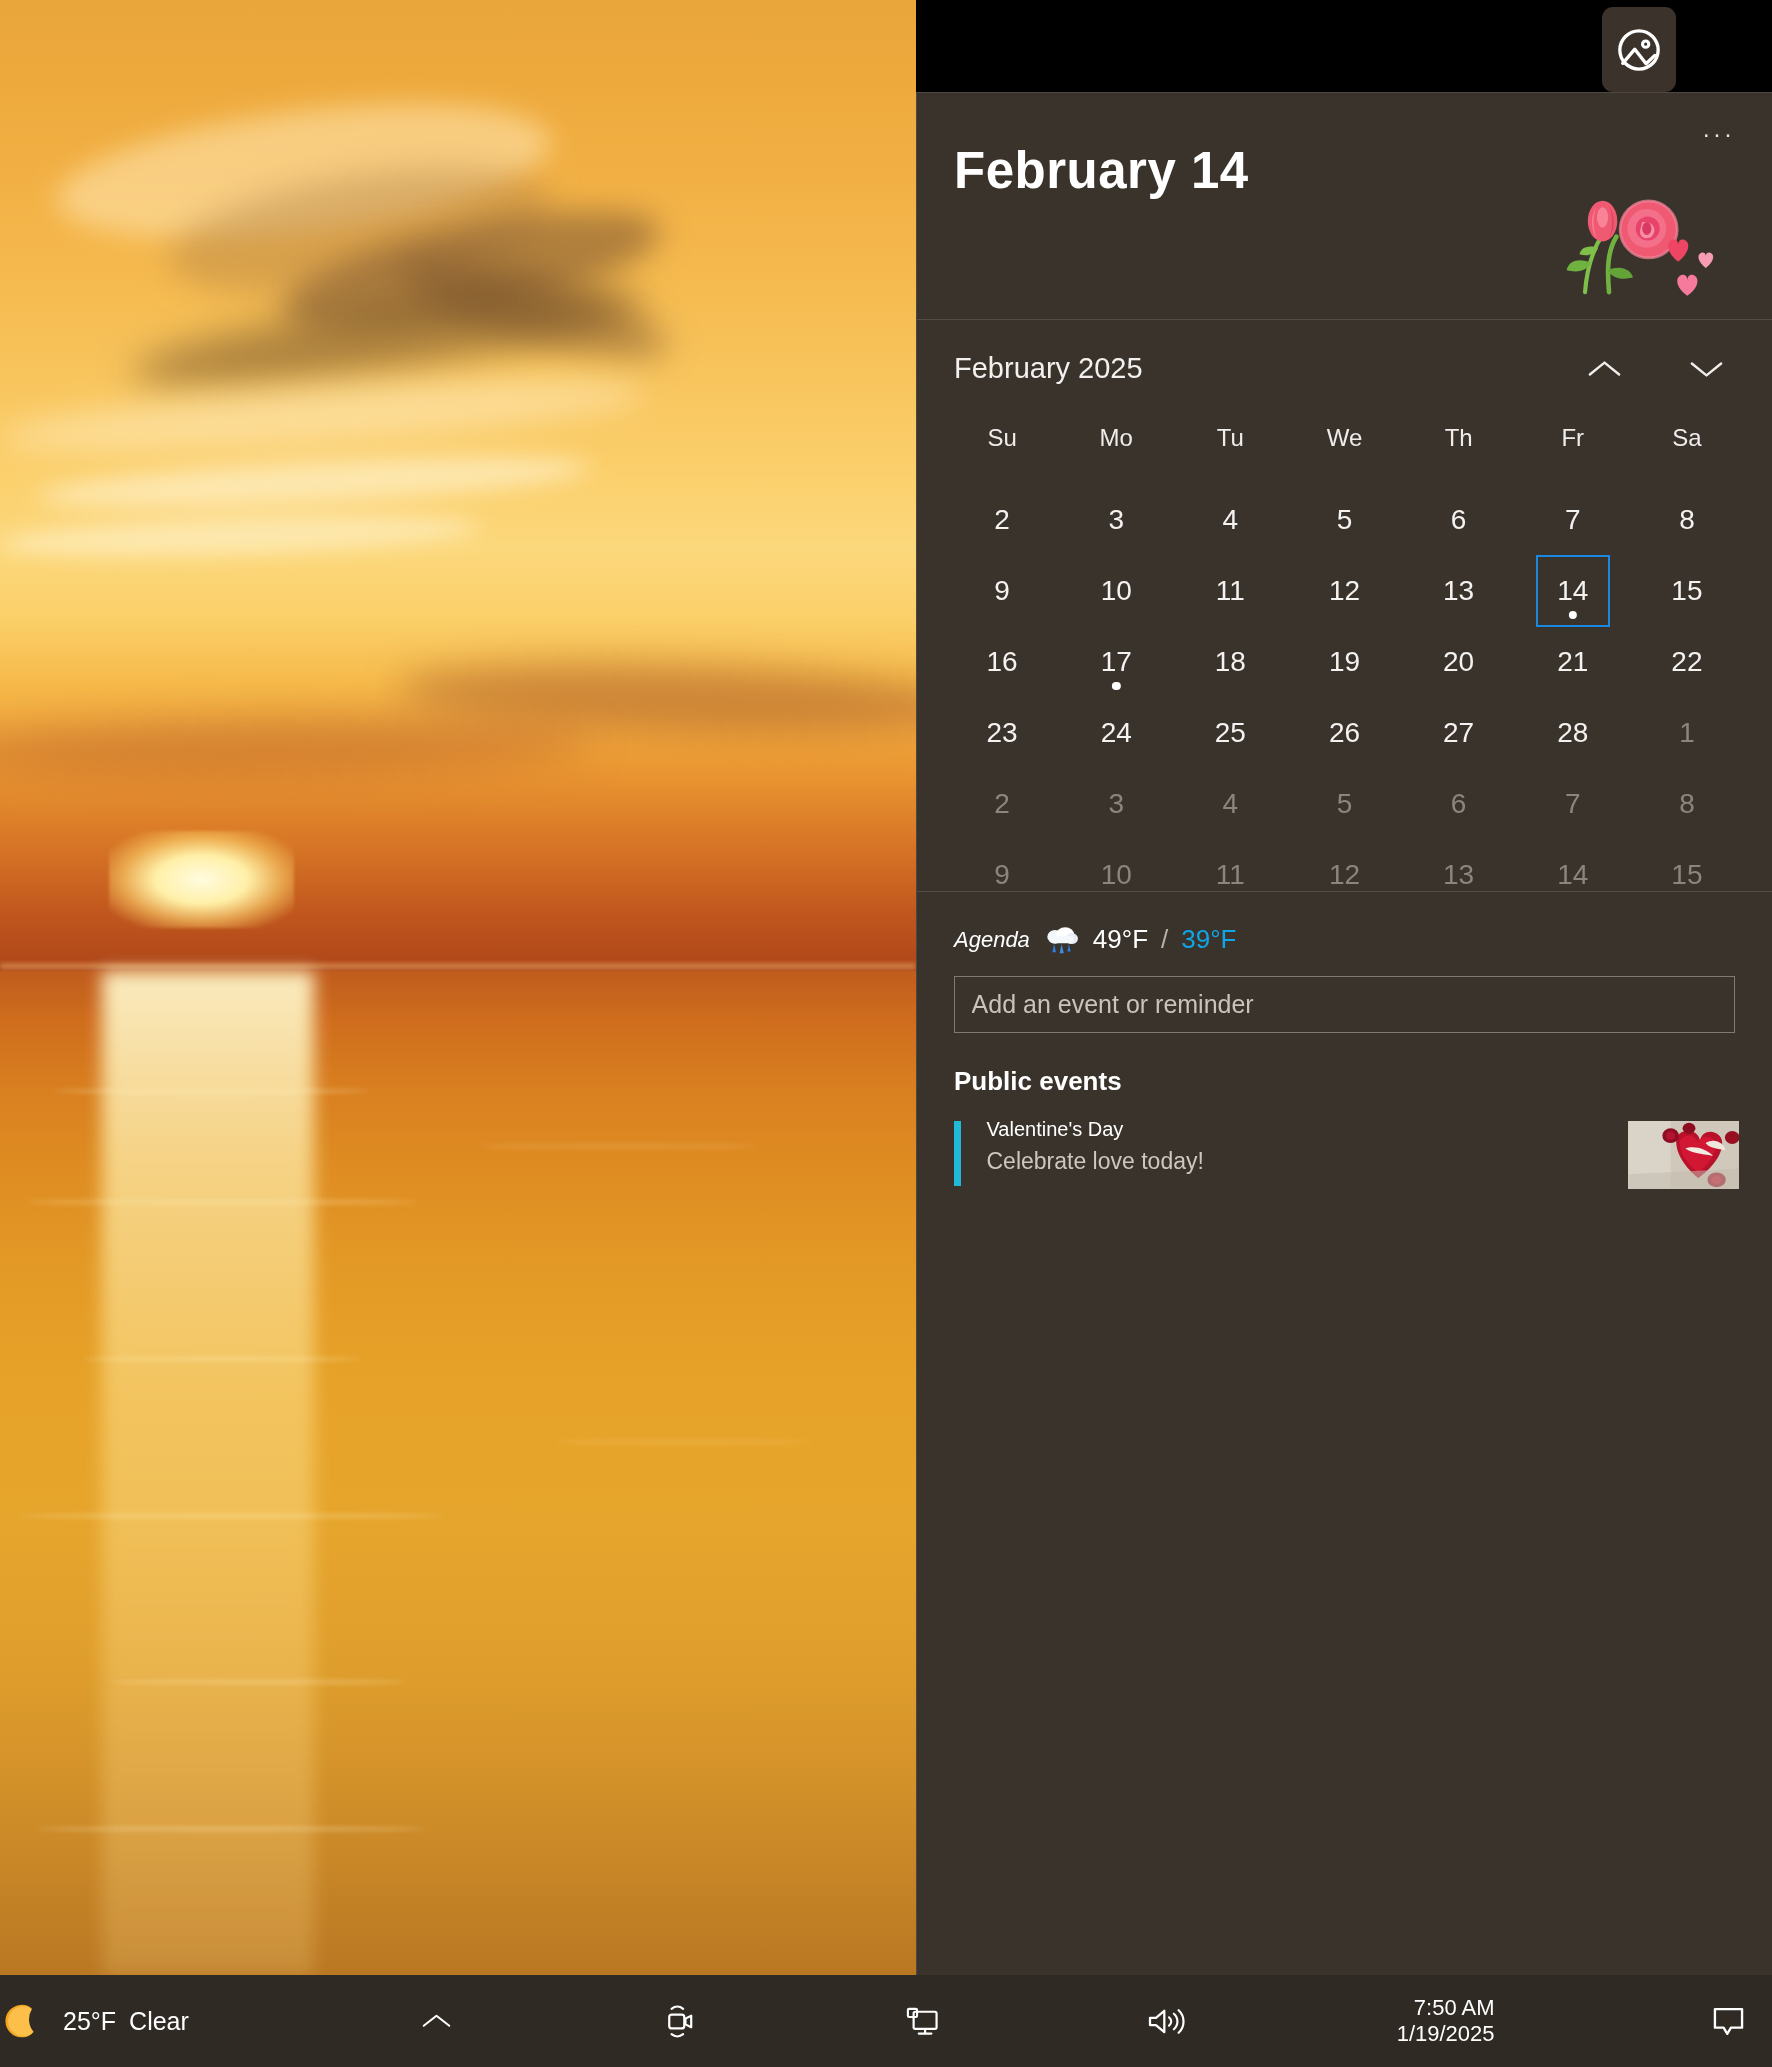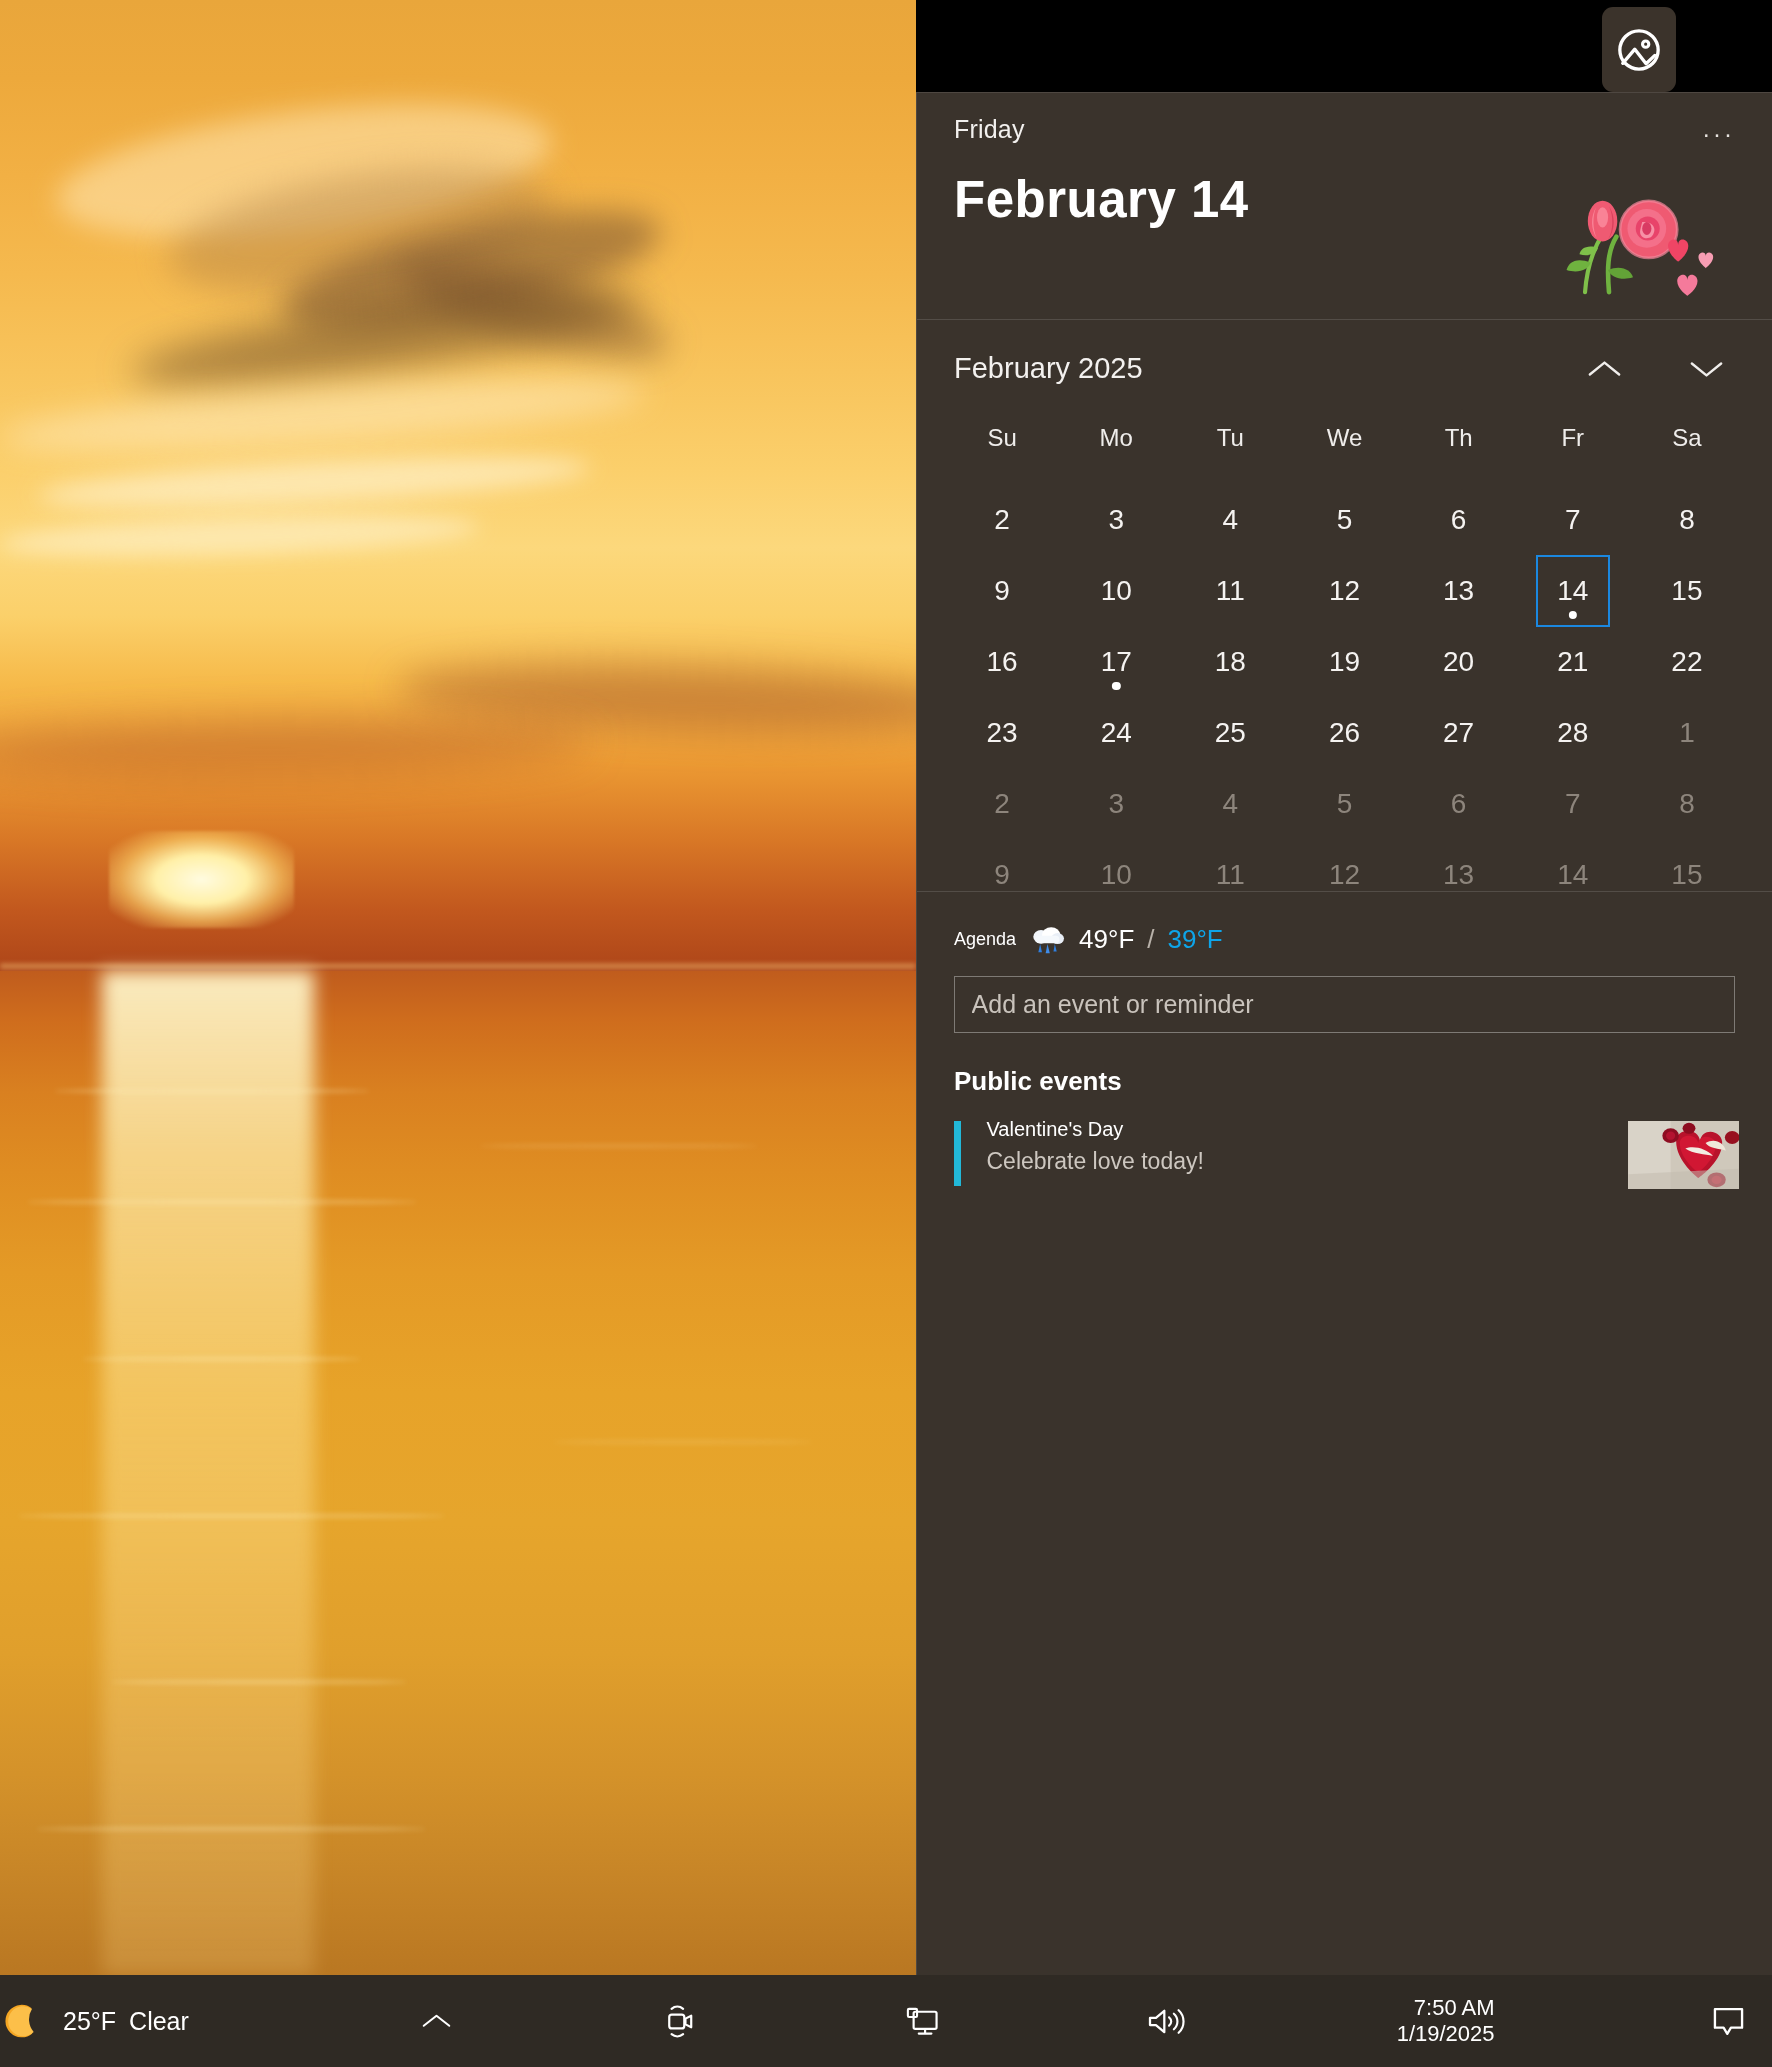--- a/index.html
+++ b/index.html
@@ -158,21 +158,21 @@
   .day.today .box {
     position:absolute; left:50%; top:50%; transform:translate(-50%,-50%);
     width: 74px; height: 72px; border: 2.8px solid #1b88e0;
   }
 
   
   .agenda-row {
     display:flex; align-items:center; gap: 13px;
     padding: 31px 37px 0 37px; flex:none;
   }
-  .agenda-title { font-size: 18px; color:#ffffff; }
+  .agenda-title { font-size: 22px; color:#ffffff;font-style:italic; }
   .temp-hi { font-size: 26px; color:#ffffff; }
   .temp-sep { font-size: 26px; color:#b9b2aa; }
   .temp-lo { font-size: 26px; color:#0ea5e9; }
 
   .add-event {
     margin: 20px 37px 0 37px; height: 57px;
     border: 0.9px solid rgba(255,255,255,.35);
     background: transparent; color:#c9c3bc;
     font-size: 25px; padding: 0 16.6px;
     font-family: "Liberation Sans", sans-serif;
@@ -244,21 +244,20 @@
     <svg width="50" height="50" viewBox="0 0 24 24">
       <circle cx="12" cy="12" r="9.2" fill="none" stroke="#ffffff" stroke-width="1.6"></circle>
       <circle cx="15.2" cy="9.2" r="1.5" fill="none" stroke="#ffffff" stroke-width="1.5"></circle>
       <path d="M4.2 18.4 L10 11.6 L15.4 18.6 L19.6 14.6" fill="none" stroke="#ffffff" stroke-width="1.6" stroke-linejoin="round" stroke-linecap="round"></path>
     </svg>
   </div>
 
   <div id="flyout">
 
     <div class="panel-header">
-      <div class="weekday">Friday</div>
       <div class="bigdate">February 14</div>
       <div class="more-btn">···</div>
       <div class="header-art">
         <svg width="189" height="100" viewBox="0 0 205 108">
 
           <path d="M38 104 C 40 78, 46 58, 58 40" stroke="#7fc04a" stroke-width="4.5" fill="none" stroke-linecap="round"></path>
           <path d="M64 104 C 62 80, 62 60, 72 44" stroke="#6fb23f" stroke-width="5" fill="none" stroke-linecap="round"></path>
 
           <path d="M44 72 C 28 66, 20 72, 18 80 C 30 84, 42 80, 44 72 Z" fill="#6fb23f"></path>
           <path d="M63 80 C 77 74, 88 80, 90 88 C 78 92, 66 88, 63 80 Z" fill="#63a337"></path>

